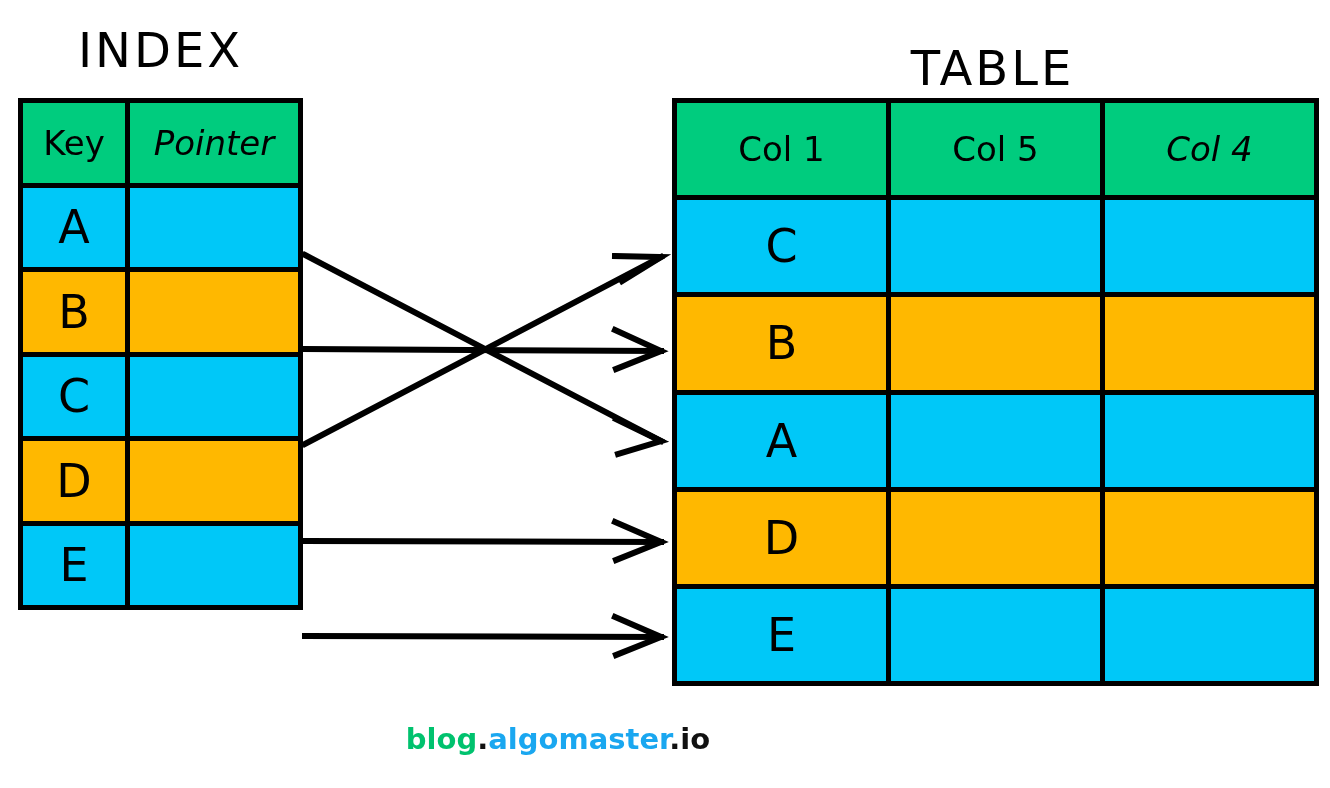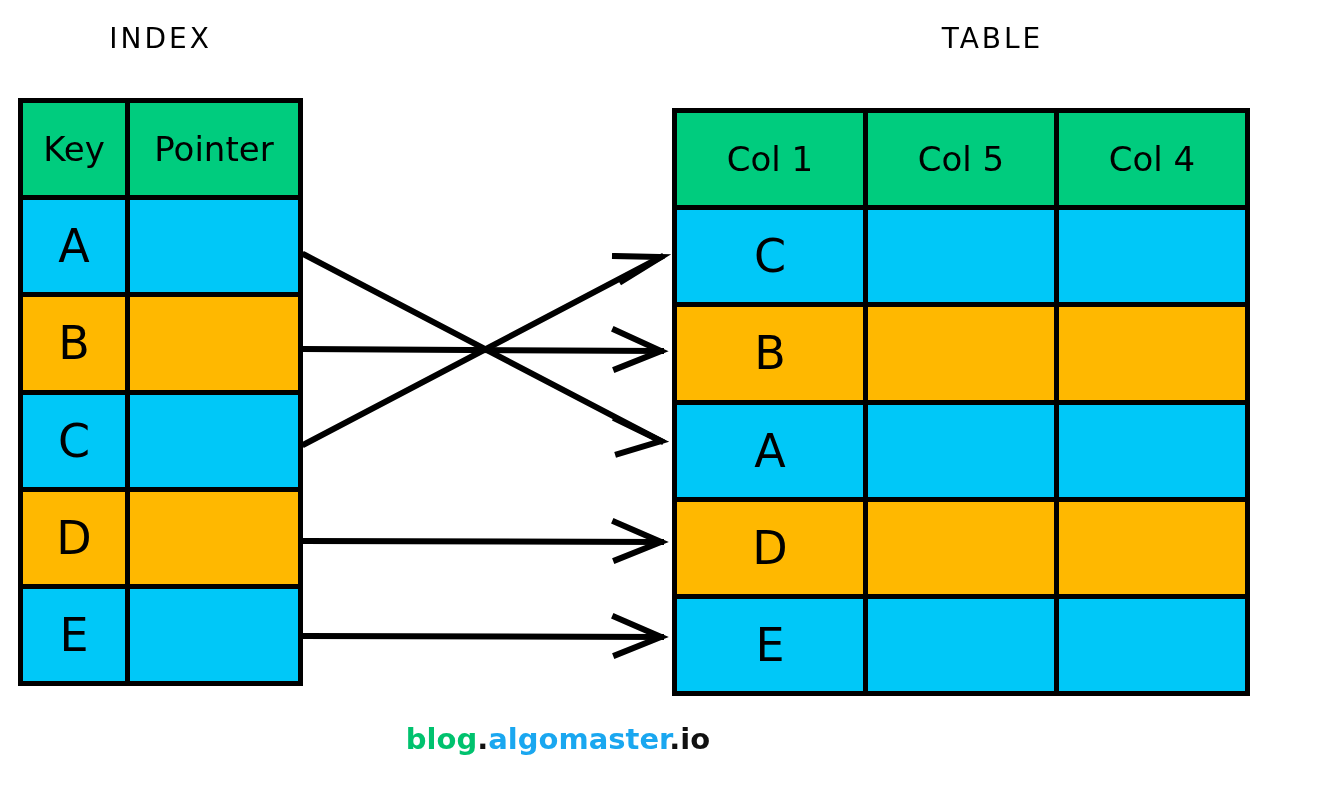--- a/index.html
+++ b/index.html
@@ -19,41 +19,41 @@
     position: absolute;
     left: 0; top: 0;
     width: 1330px;
     height: 788px;
   }
 
   
   .title {
     position: absolute;
     font-family: "DejaVu Sans", sans-serif;
-    font-size: 28px;
+    font-size: 48px;
     font-weight: 400;
     letter-spacing: 3px;
     color: #000000;
     text-align: center;
     white-space: nowrap;
   }
   #index-title { left: 18px;  top: 22px; width: 285px; }
-  #table-title { left: 672px; top: 22px; width: 641px; }
+  #table-title { left: 672px; top: 40px; width: 641px; }
 
   
   .grid {
     position: absolute;
     box-sizing: border-box;
     border: 5px solid #000000;
     display: flex;
     flex-direction: column;
     background: #ffffff;
   }
-  #index-grid { left: 18px;  top: 98px; width: 285px; height: 588px; }
-  #table-grid { left: 672px; top: 108px; width: 578px; height: 588px; }
+  #index-grid { left: 18px;  top: 98px; width: 285px; height: 512px; }
+  #table-grid { left: 672px; top: 98px; width: 647px; height: 588px; }
 
   .row {
     display: flex;
     flex: 1 1 0;
     box-sizing: border-box;
     border-bottom: 5px solid #000000;
     min-height: 0;
   }
   .row:last-child { border-bottom: none; }
 
@@ -62,21 +62,21 @@
     border-right: 5px solid #000000;
     display: flex;
     align-items: center;
     justify-content: center;
     font-family: "DejaVu Sans", sans-serif;
     font-size: 36px;
     color: #000000;
     overflow: hidden;
     white-space: nowrap;
   }
-  .cell:last-child { border-right: none; }
+  .cell:last-child { border-right: none; font-style: italic; }
 
   
   #index-grid .cell.key     { width: 107px; flex: 0 0 107px; }
   #index-grid .cell.pointer { flex: 1 1 auto; }
 
   
   #table-grid .cell { flex: 1 1 0; }
 
   
   .row.header .cell { font-size: 34px; }

